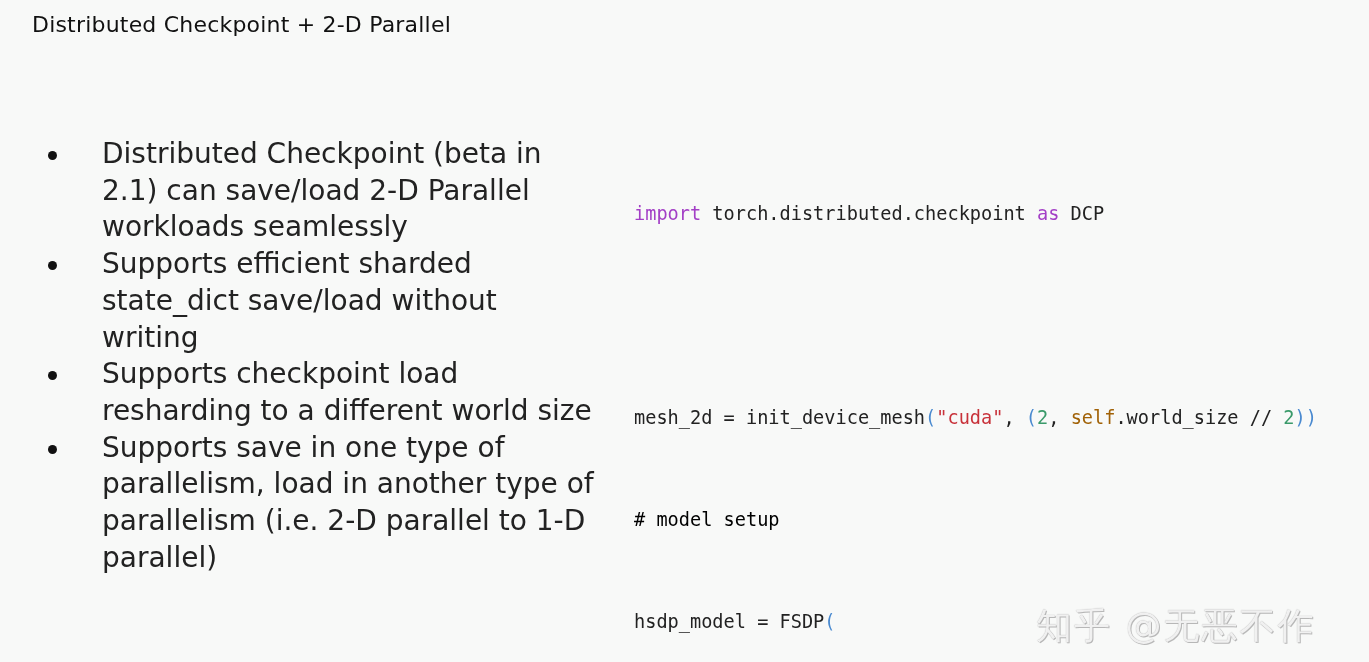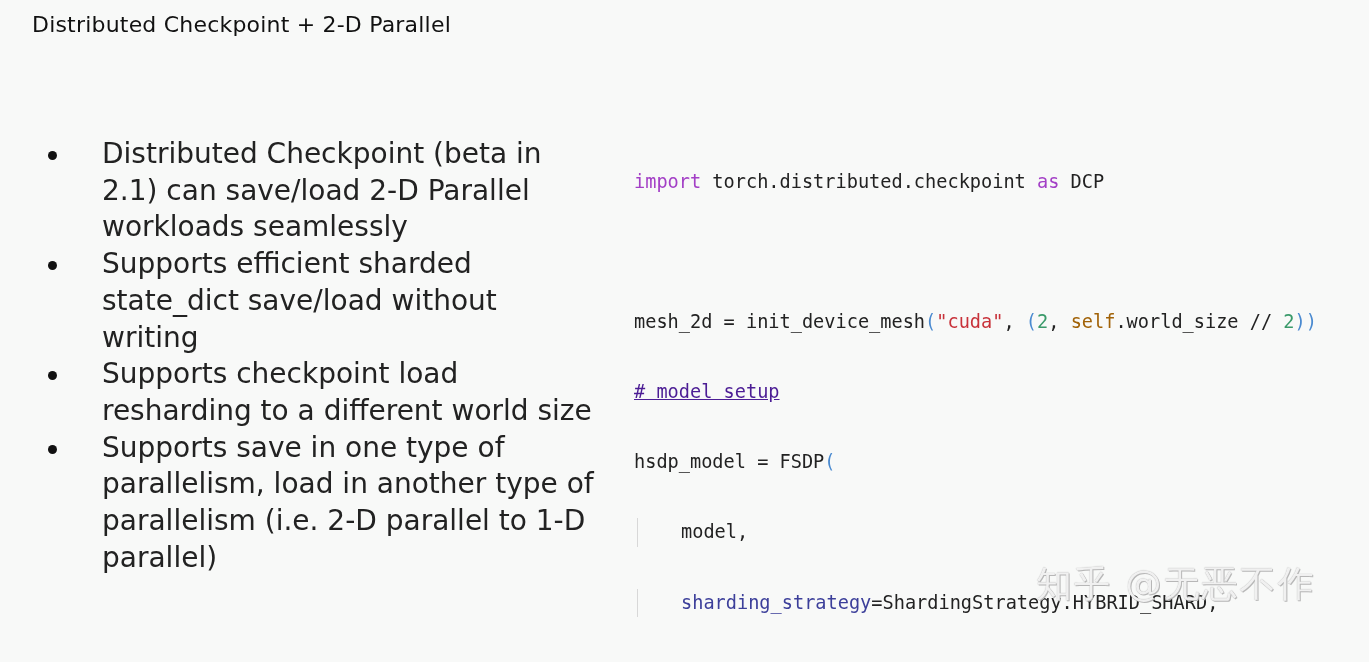--- a/index.html
+++ b/index.html
@@ -25,35 +25,35 @@
     }
     .bullets li .dot {
       position: absolute; left: 8px; top: 15px;
       width: 9px; height: 9px; border-radius: 50%; background: #111;
     }
     .code {
       position: absolute; left: 634px; top: 126px;
       font-family: "DejaVu Sans Mono", monospace;
       font-size: 18.6px; color: #222; white-space: pre;
     }
-    .code .line { height: 28.1px; line-height: 28.1px; position: relative; }
+    .code .line { height: 28.1px; line-height: 28.1px; position: relative; margin-top: 32px; }
     .code .line.indent { padding-left: 47px; }
     .code .line.indent::before {
       content: ""; position: absolute; left: 3px; top: 0; bottom: 0;
       width: 1px; background: #d8d8d8;
     }
     .kw { color: #a33fc6; }
     .str { color: #c8323a; }
     .num { color: #3a9a6a; }
-    .cmt { color: #4c1d95; text-decoration: underline; }
+    .cmt { color: #000000; }
     .paren { color: #4a8ad0; }
     .self { color: #a16207; }
     .arg { color: #3c3f9a; }
     .watermark {
-      position: absolute; left: 1036px; top: 560px;
+      position: absolute; left: 1036px; top: 602px;
       font-size: 36px; color: rgba(255,255,255,0.85);
       text-shadow: 0 0 1px #999, 1px 1px 0 #bbb;
       letter-spacing: 2px;
     }
   </style>
 </head>
 <body>
 
 <div class="title">Distributed Checkpoint + 2-D Parallel</div>
 

